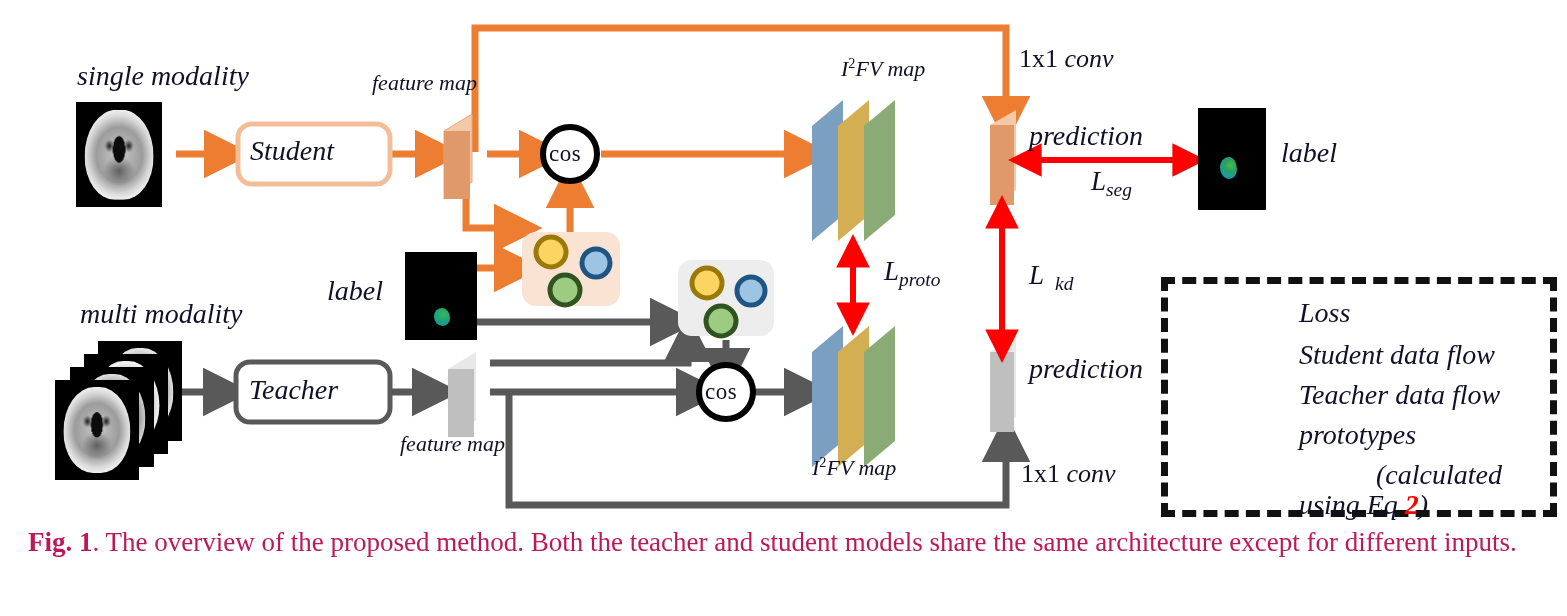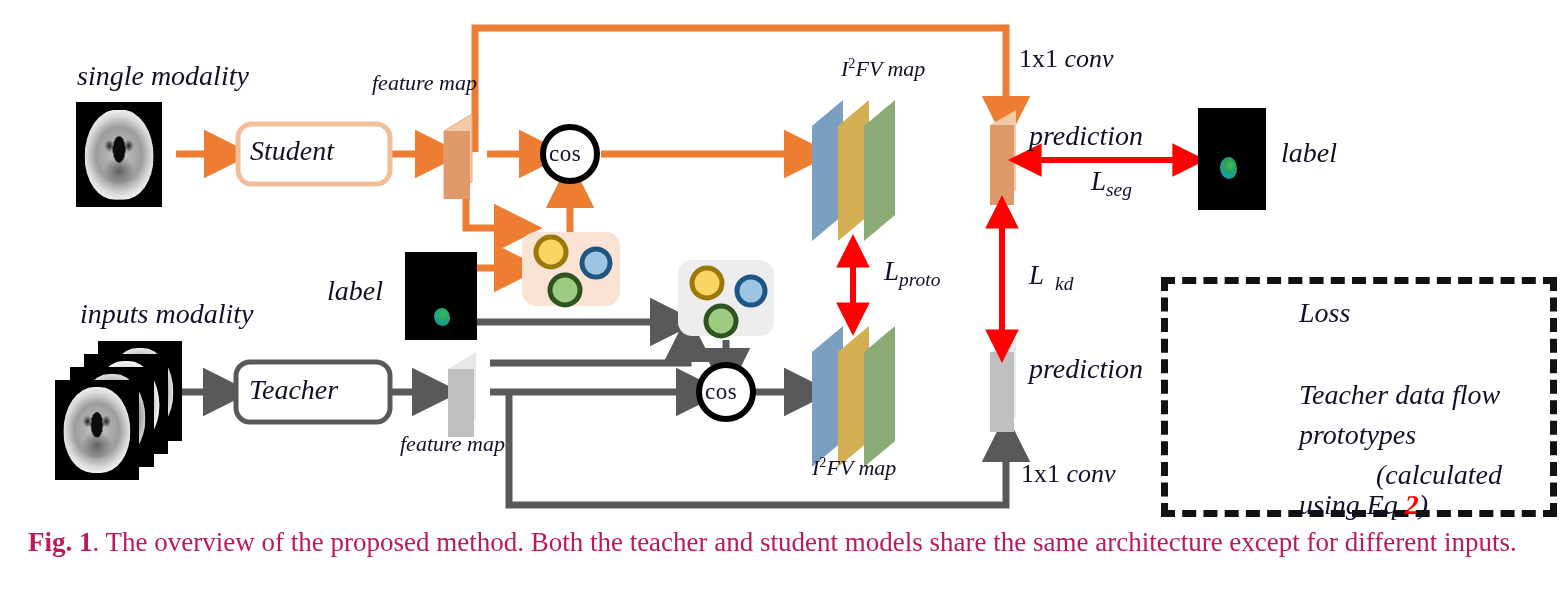--- a/index.html
+++ b/index.html
@@ -292,21 +292,21 @@
   <div class="lbl" style="left:1029px;top:262px;font-size:27px;">
     <span style="font-style:italic;">L</span><sub style="font-size:0.72em;font-style:italic;margin-left:11px;">kd</sub>
   </div>
 
   <div class="lbl" style="left:884px;top:258px;font-size:27px;">
     <span style="font-style:italic;">L</span><sub style="font-size:0.72em;font-style:italic;">proto</sub>
   </div>
 
   <div class="lbl sz28" style="left:327px;top:277px;">label</div>
 
-  <div class="lbl sz28" style="left:80px;top:300px;">inputs modality</div>
+  <div class="lbl sz28" style="left:80px;top:300px;">multi modality</div>
 
   <div class="lbl sz28" style="left:249px;top:376px;">Teacher</div>
 
   <div class="lbl sz26" style="left:400px;top:433px;">feature map</div>
 
   <div class="lbl up" style="left:705px;top:380px;font-size:23px;letter-spacing:0.5px;">cos</div>
 
   <div class="lbl sz26" style="left:812px;top:455px;">
     <span>I</span><sup style="font-size:0.65em;font-style:normal;">2</sup><span>FV  map</span>
   </div>
@@ -314,20 +314,21 @@
   <div class="lbl" style="left:1021px;top:461px;font-size:26px;">
     <span class="up" style="font-style:normal;">1x1</span>
     <span>conv</span>
   </div>
 
   <div class="lbl sz28" style="left:1029px;top:355px;">prediction</div>
 
   <div id="legend"></div>
 
   <div class="legend-text" style="left:1299px;top:297px;font-style:italic;">Loss</div>
+  <div class="legend-text" style="left:1299px;top:339px;">Student data flow</div>
   <div class="legend-text" style="left:1299px;top:379px;">Teacher data flow</div>
   <div class="legend-text" style="left:1299px;top:419px;">prototypes</div>
   <div class="legend-text" style="left:1376px;top:459px;">(calculated</div>
   <div class="legend-text" style="left:1299px;top:489px;">
     <span>using Eq </span><span class="eqnum">2</span><span>)</span>
   </div>
 
 </div>
 
 <div id="caption">

